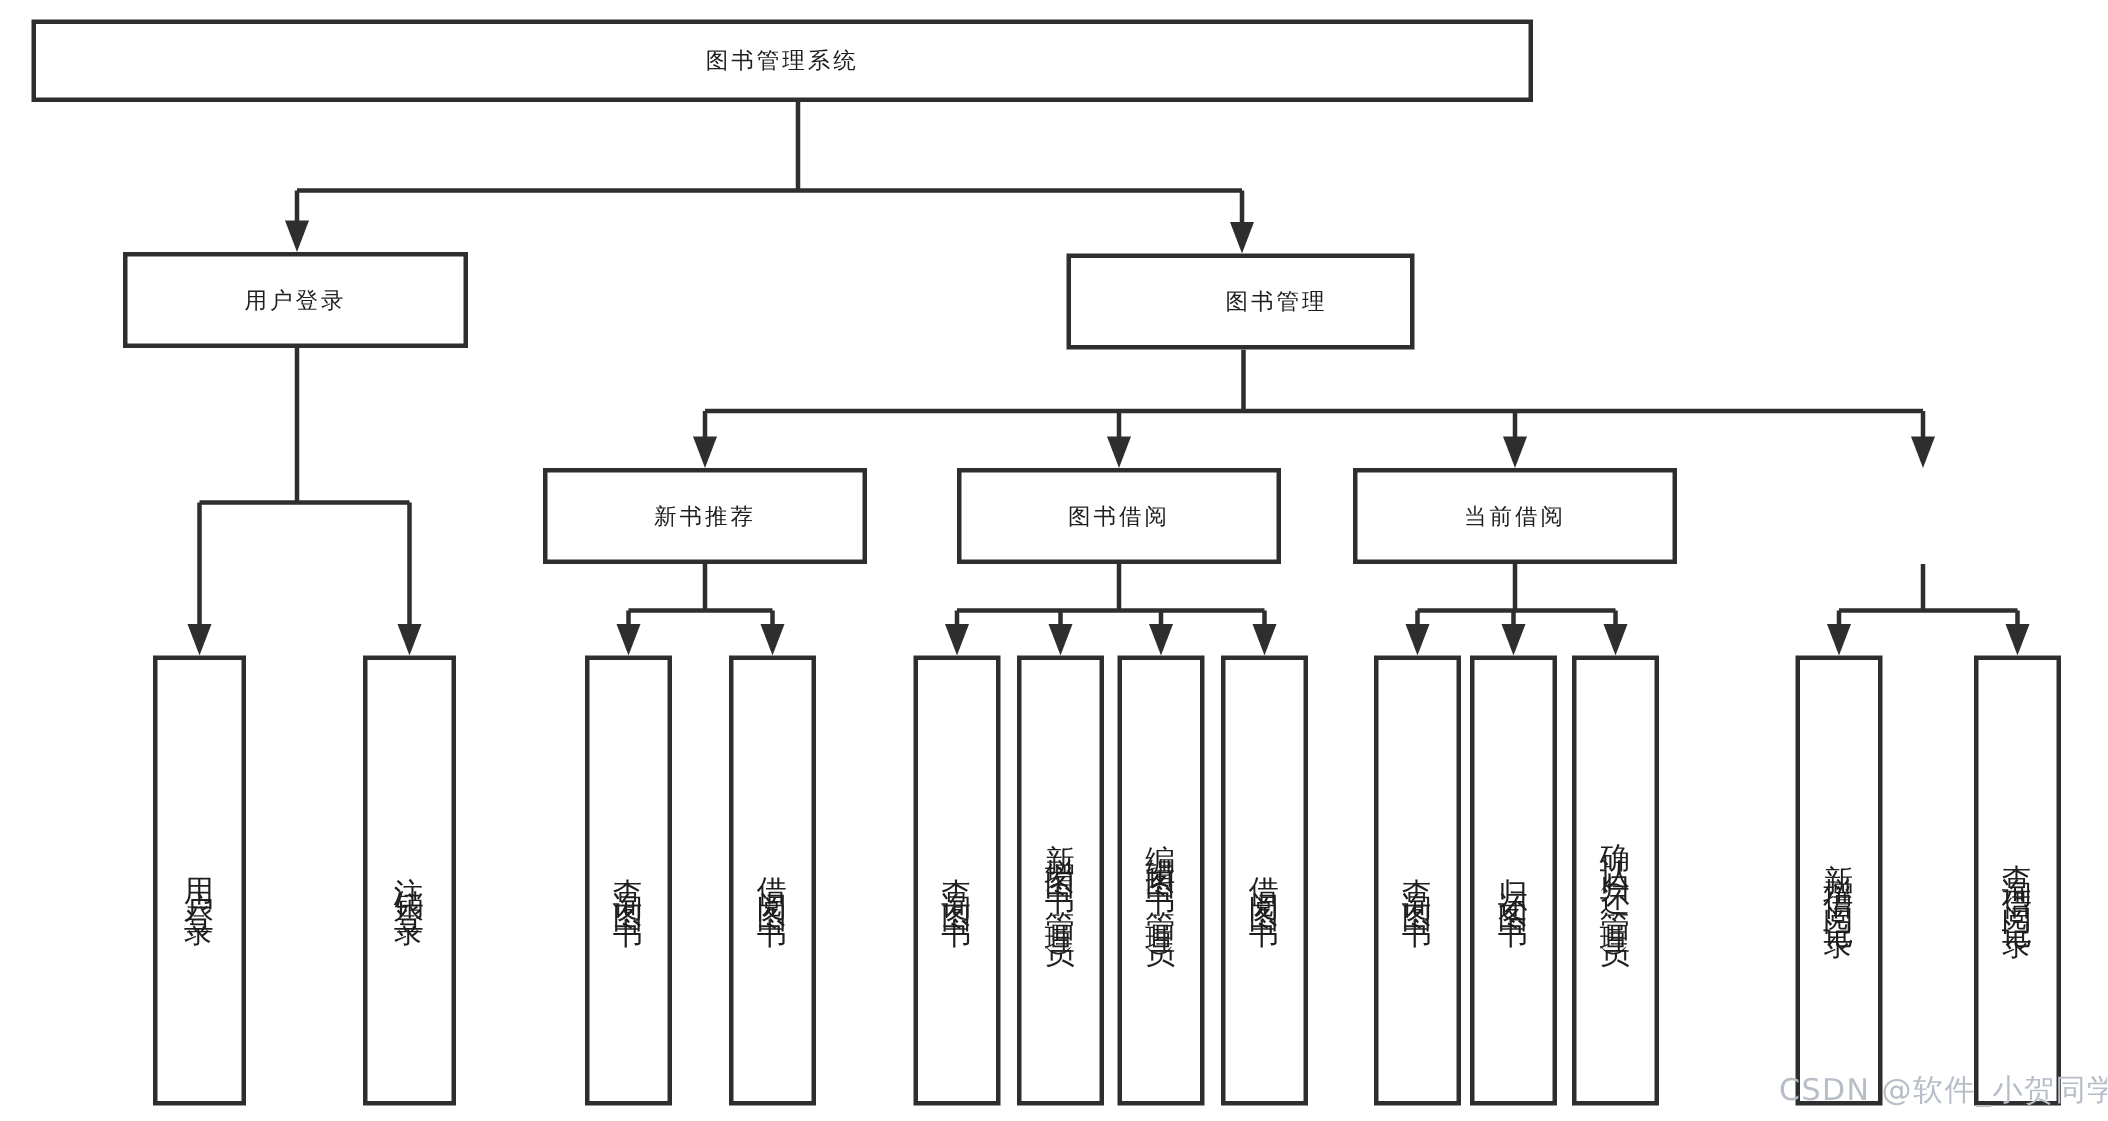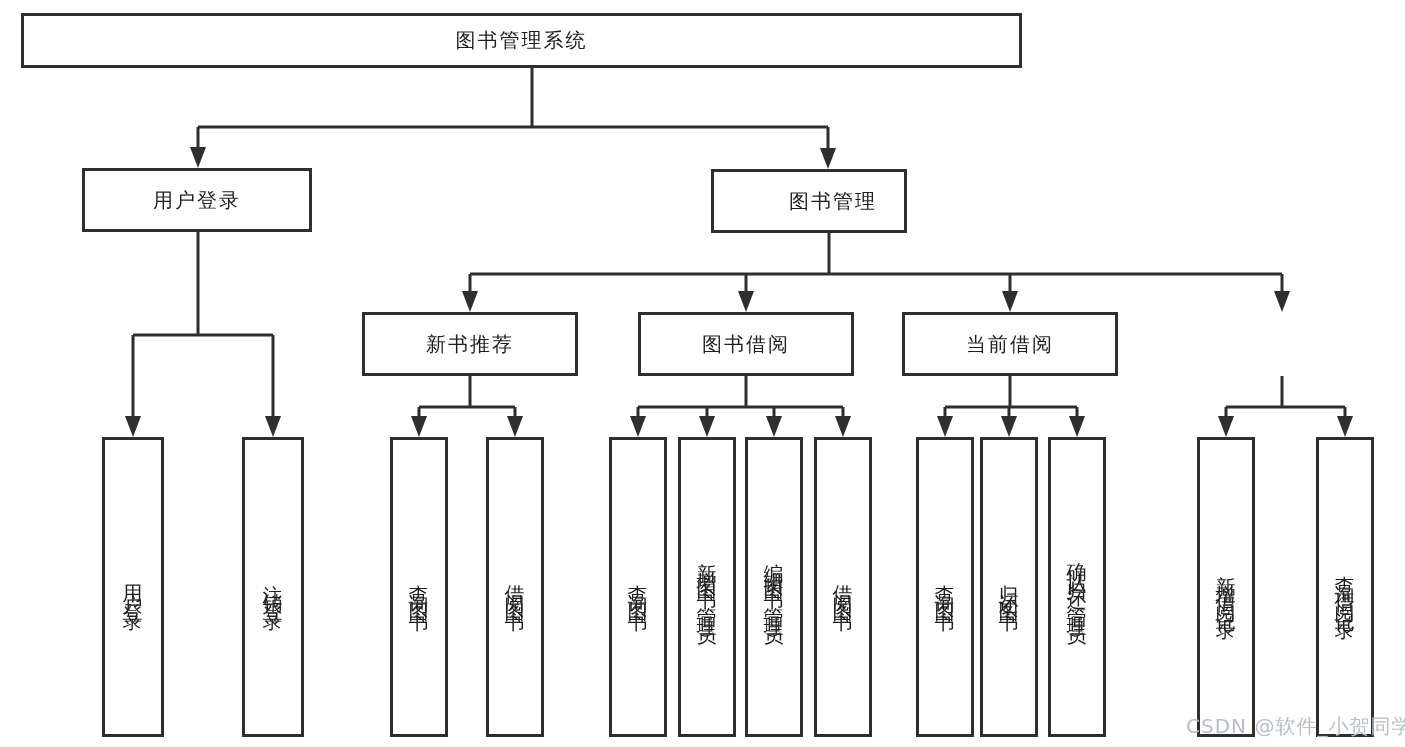--- a/index.html
+++ b/index.html
@@ -21,21 +21,21 @@
   }
   .connectors{position:absolute;left:0;top:0;pointer-events:none;}
   .connectors path{fill:none;stroke:var(--line);stroke-width:3;}
   .connectors polygon{fill:var(--line);stroke:none;}
   .box{
     position:absolute;
     box-sizing:border-box;
     background:var(--node-bg);
     border:3px solid var(--line);
     display:flex;align-items:center;justify-content:center;
-    font-size:20px;letter-spacing:2px;
+    font-size:15px;letter-spacing:2px;
     white-space:nowrap;
     text-align:center;
   }
   .leaf{
     position:absolute;
     box-sizing:border-box;
     background:var(--node-bg);
     border:3px solid var(--line);
     display:flex;align-items:center;justify-content:center;
     writing-mode:vertical-rl;text-orientation:mixed;
@@ -88,21 +88,21 @@
     <polygon points="1069,416 1085,416 1077,437"></polygon>
 
     <path d="M1282 376 V407 M1226 407 H1345 M1226 407 V419 M1345 407 V419"></path>
     <polygon points="1218,416 1234,416 1226,437"></polygon>
     <polygon points="1337,416 1353,416 1345,437"></polygon>
   </svg>
 
   <div class="box" style="left:21px;top:13px;width:1001px;height:55px;">图书管理系统</div>
 
   <div class="box" style="left:82px;top:168px;width:230px;height:64px;">用户登录</div>
-  <div class="box" style="left:711px;top:169px;width:196px;height:64px;padding-left:48px;">图书管理</div>
+  <div class="box" style="left:711px;top:169px;width:232px;height:64px;padding-left:48px;">图书管理</div>
 
   <div class="box" style="left:362px;top:312px;width:216px;height:64px;">新书推荐</div>
   <div class="box" style="left:902px;top:312px;width:216px;height:64px;">当前借阅</div>
   <div class="box" style="left:638px;top:312px;width:216px;height:64px;">图书借阅</div>
 
   <div class="leaf" style="left:102px;top:437px;width:62px;height:300px;">用户登录</div>
   <div class="leaf" style="left:242px;top:437px;width:62px;height:300px;">注销登录</div>
 
   <div class="leaf" style="left:390px;top:437px;width:58px;height:300px;">查询图书</div>
   <div class="leaf" style="left:486px;top:437px;width:58px;height:300px;">借阅图书</div>

